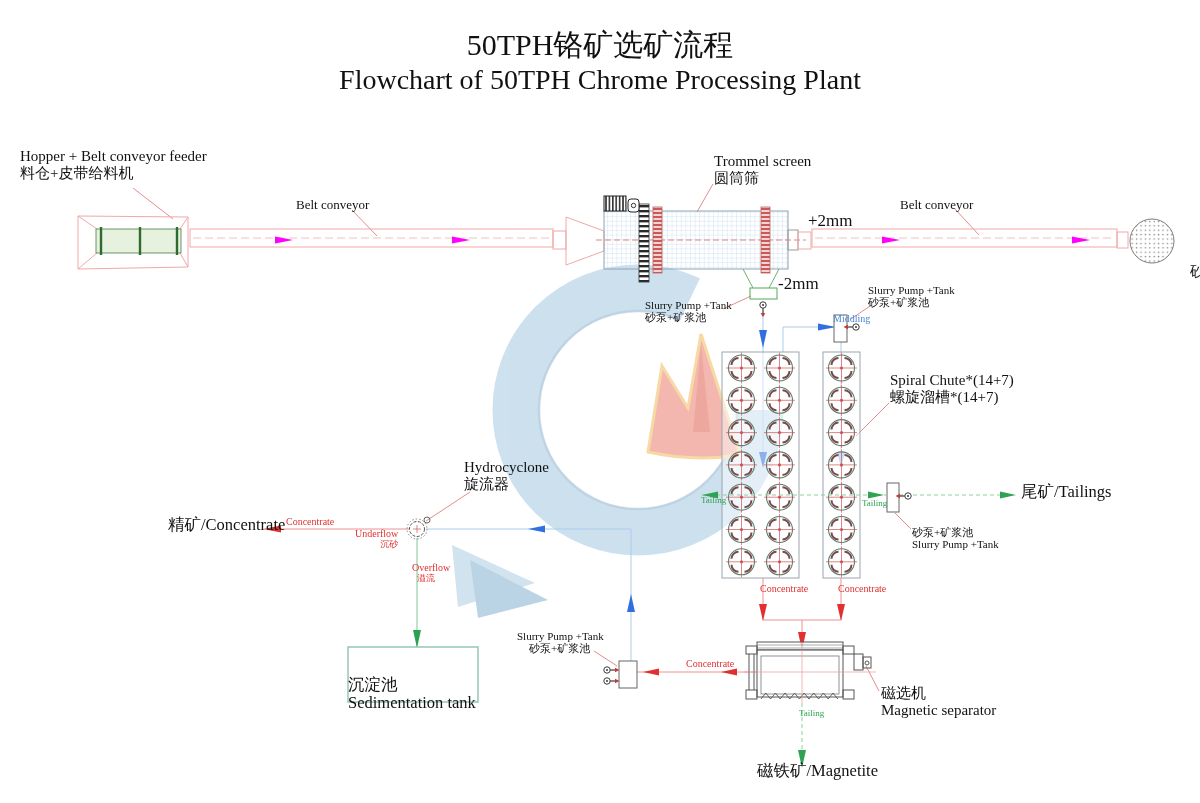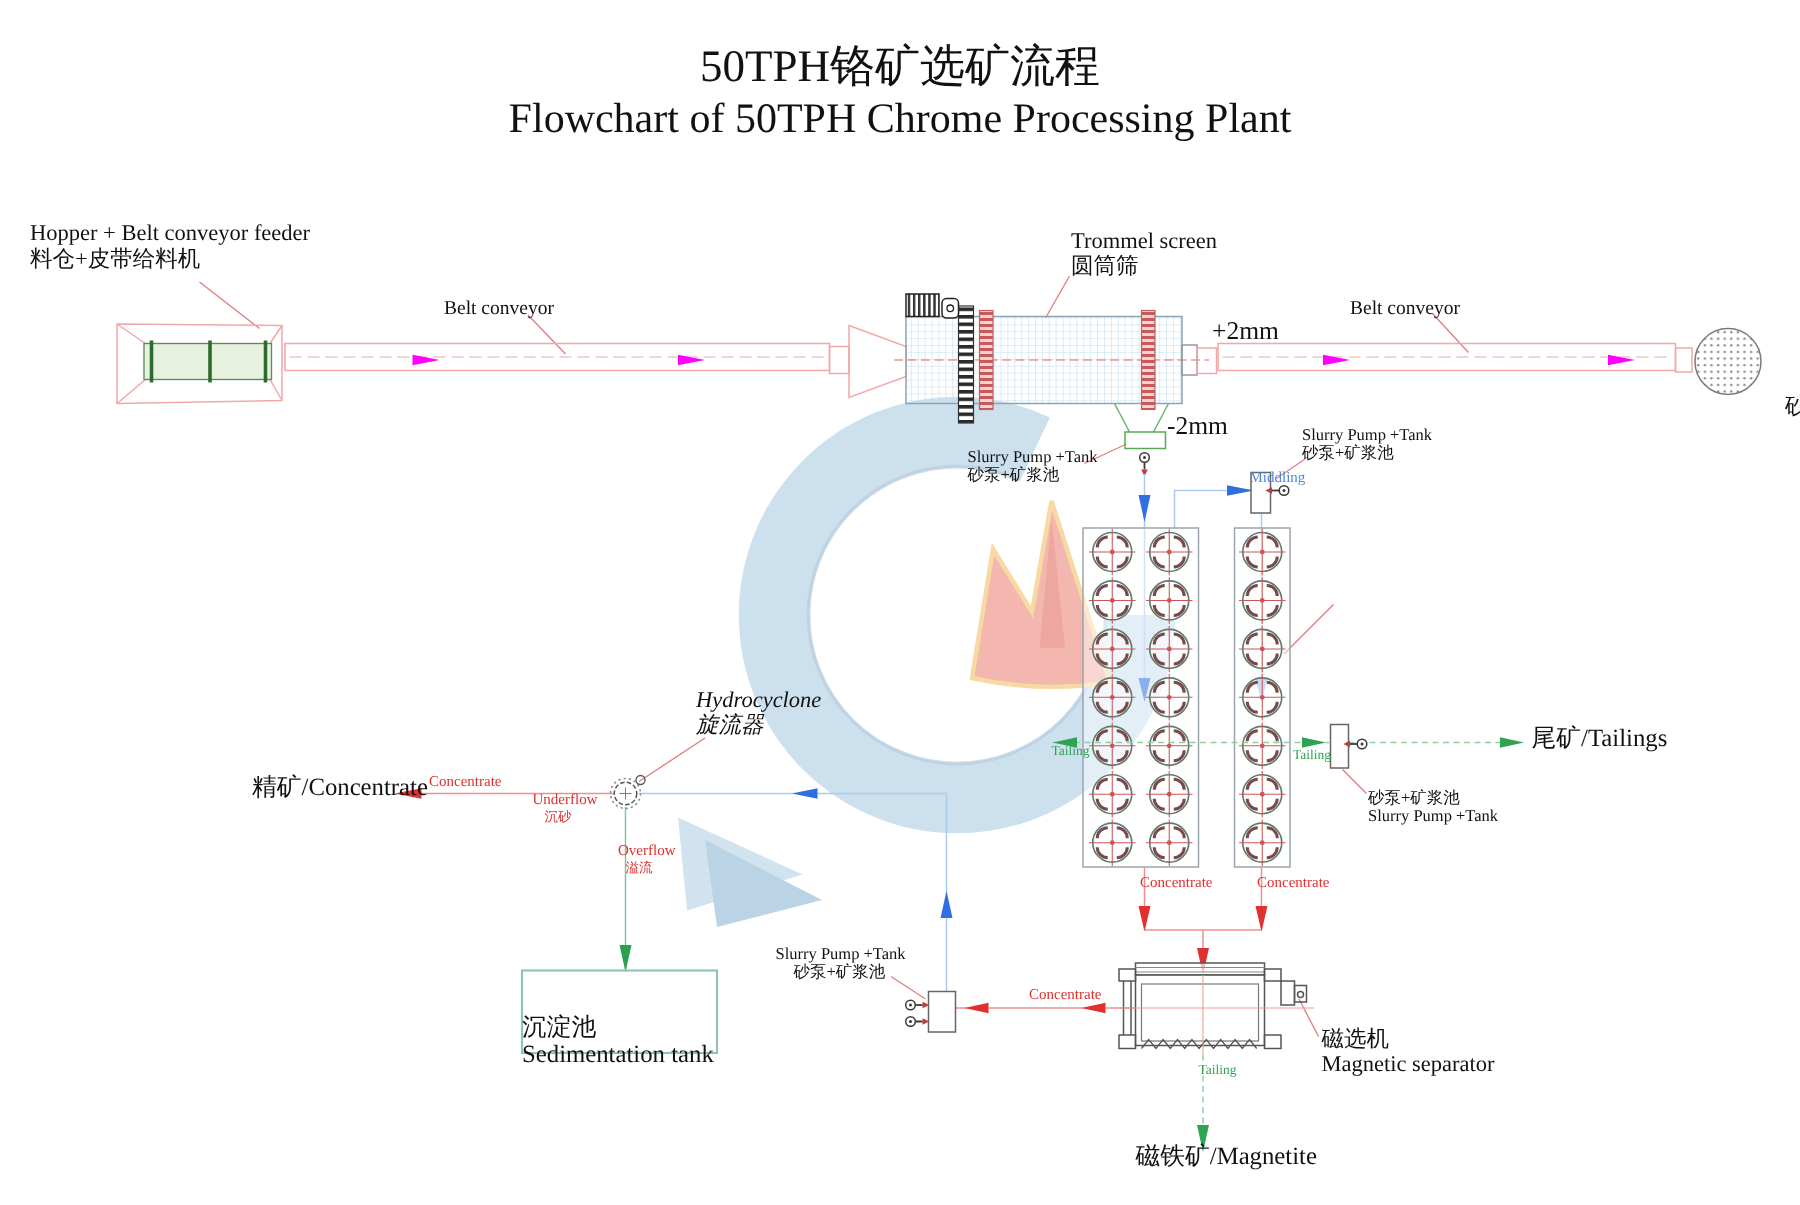--- a/index.html
+++ b/index.html
@@ -277,30 +277,34 @@
   <div>砂泵+矿浆池</div>
 </div>
 
 <div class="label flow blue" style="left:793px;top:314px;margin-left:40px;">Middling</div>
 
 <div class="label lbs" style="left:868px;top:284px;">
   <div>Slurry Pump +Tank</div>
   <div>砂泵+矿浆池</div>
 </div>
 
-
-<div class="label lb" style="left:464px;top:459px;font-style:italic;">
+<div class="label lb" style="left:890px;top:372px;">
+  <div>Spiral Chute*(14+7)</div>
+  <div>螺旋溜槽*(14+7)</div>
+</div>
+
+<div class="label lb" style="left:464px;top:459px;">
   <div>Hydrocyclone</div>
   <div>旋流器</div>
 </div>
 
 <div class="label big" style="left:168px;top:516px;">精矿/Concentrate</div>
 <div class="label flow red" style="left:286px;top:517px;">Concentrate</div>
 
-<div class="label flow red" style="left:355px;top:529px;">
+<div class="label flow red" style="left:355px;top:529px;text-align:right;">
   <div>Underflow</div>
   <div style="padding-left:8px;font-size:9px;">沉砂</div>
 </div>
 
 <div class="label flow red" style="left:412px;top:563px;">
   <div>Overflow</div>
   <div style="padding-left:5px;font-size:9px;">溢流</div>
 </div>
 
 <div class="label flow green" style="left:701px;top:496px;font-size:9px;">Tailing</div>

